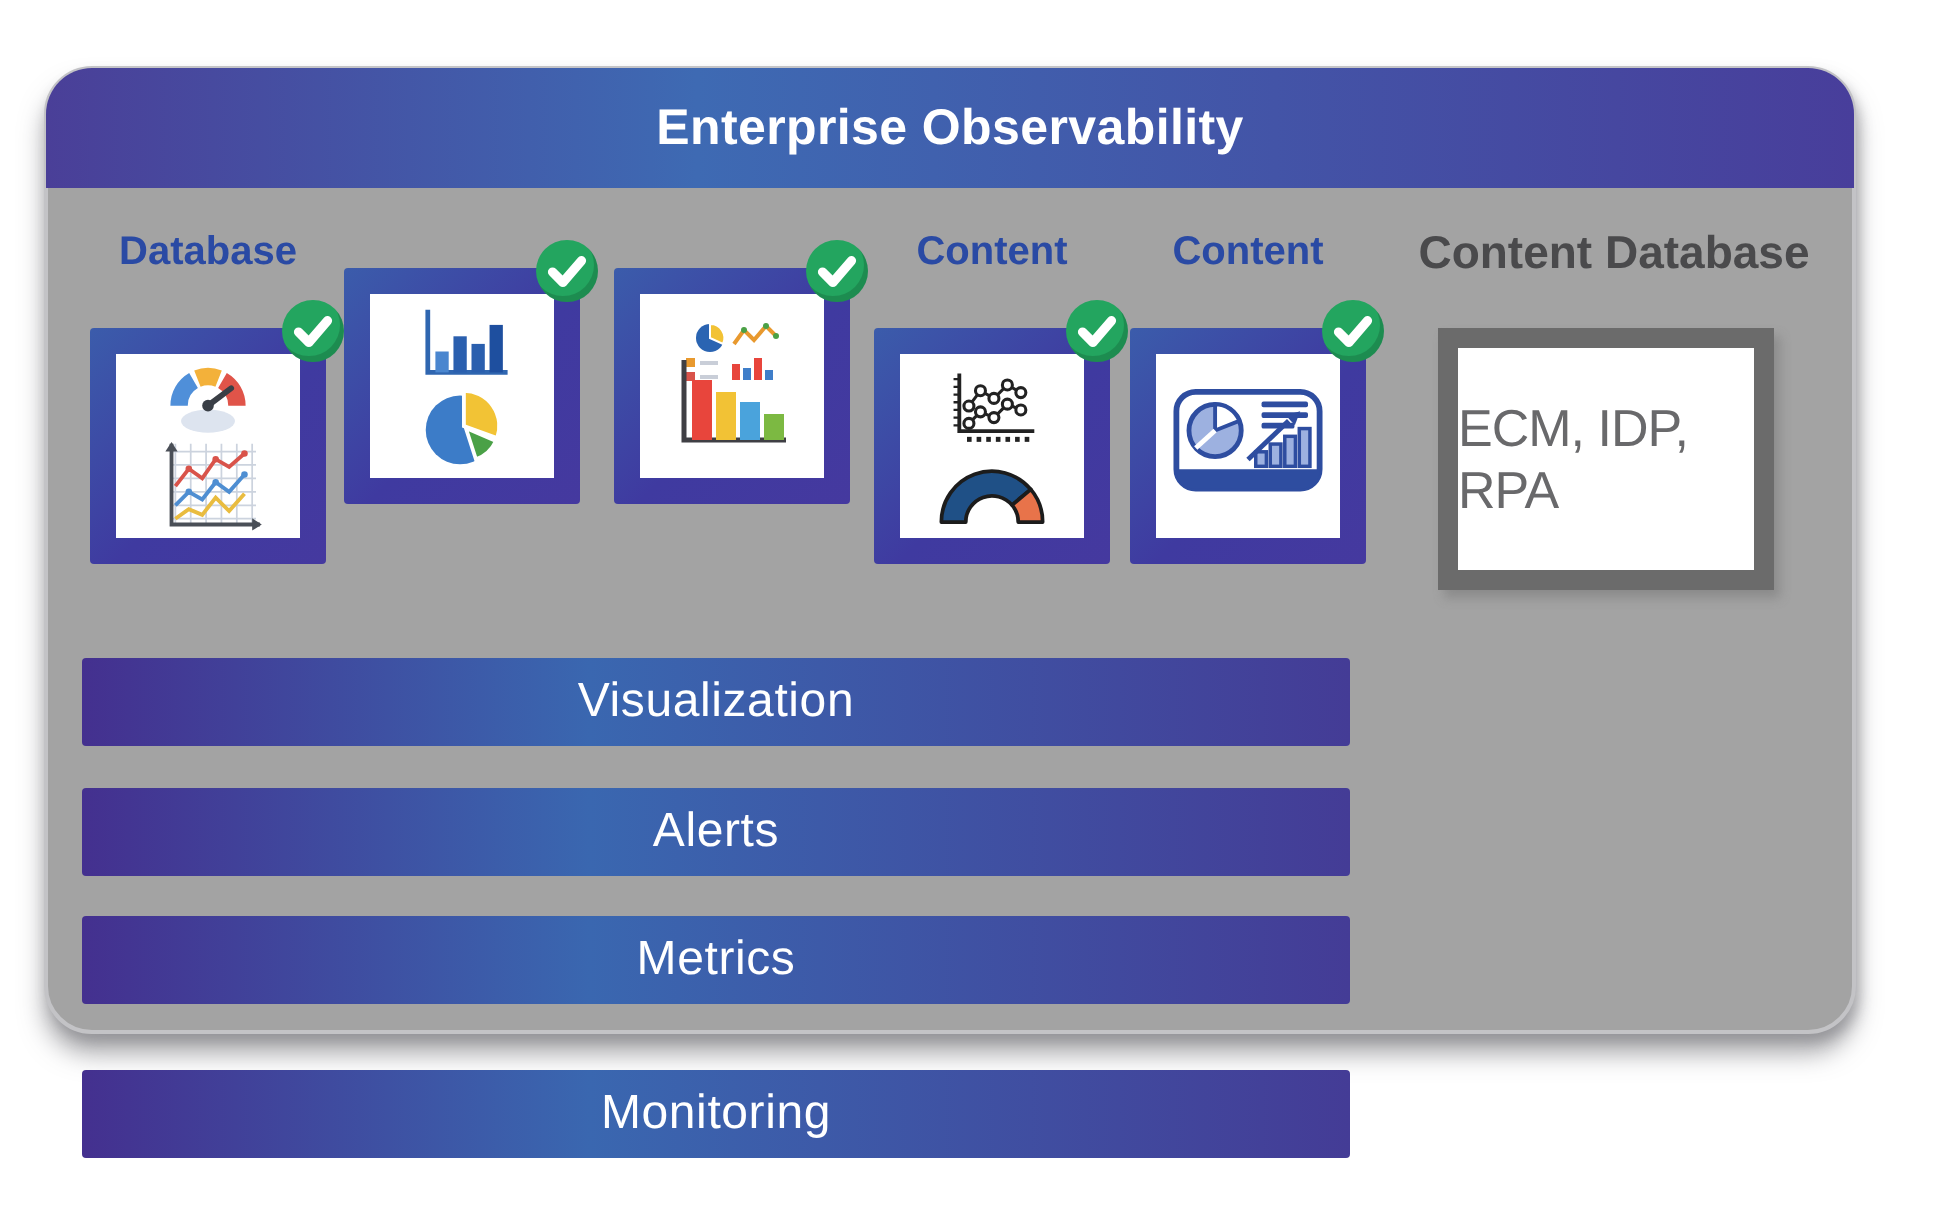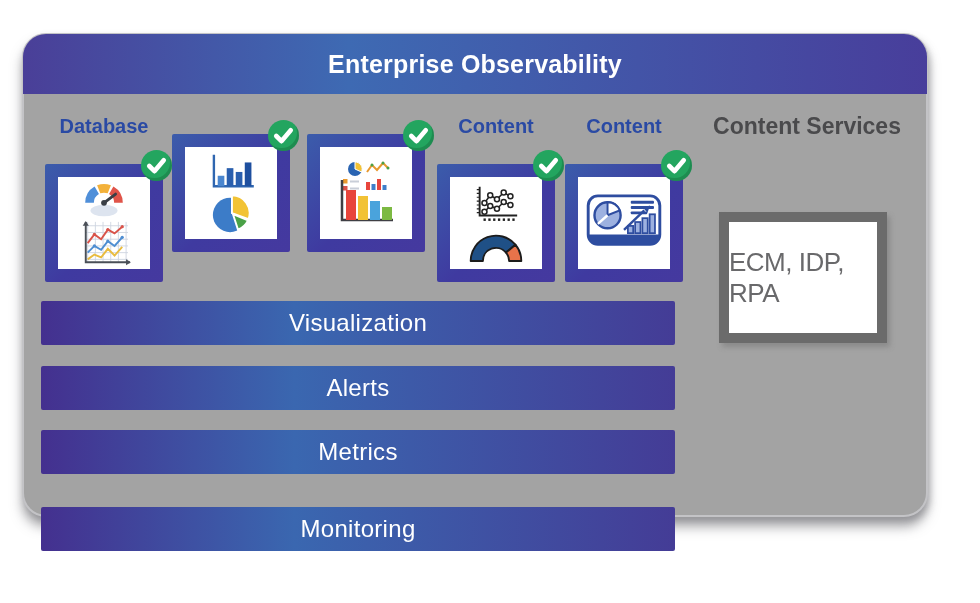--- a/index.html
+++ b/index.html
@@ -29,26 +29,26 @@
                flex-direction:column; align-items:center; justify-content:center; gap:3px; }
 
   .badge { position:absolute; top:-14px; right:-9px; width:31px; height:31px;
            background:#23a55f; border-radius:50%; display:flex; align-items:center;
            justify-content:center; box-shadow:inset -2px -3px 0 rgba(0,0,0,.15); z-index:3; }
 
   .cs-label { position:absolute; top:76px; left:658px; width:250px; text-align:center;
               font-size:23px; font-weight:700; color:#4a4a4c; height:30px; line-height:30px; }
   .cs-box { position:absolute; left:695px; top:129px; width:168px; height:131px;
             border:10px solid #6b6b6b; background:#fff; display:flex; align-items:center;
-            justify-content:center; box-shadow:3px 4px 5px rgba(110,110,110,.45);margin-top:48px; }
+            justify-content:center; box-shadow:3px 4px 5px rgba(110,110,110,.45); }
   .cs-text { font-size:26px; color:#69696b; letter-spacing:-0.5px; }
 
   .layer-bar { position:absolute; left:17px; width:634px; height:44px;
                background:linear-gradient(90deg,#44308f 0%, #3a67b0 40%, #443c96 100%);
-               display:flex; align-items:center; justify-content:center; border-radius:2px; }
+               display:flex; align-items:center; justify-content:center; border-radius:2px;margin-top:28px; }
   .layer-bar span { color:#fff; font-size:24px; letter-spacing:.3px; }
   .bar-1{top:266px}.bar-2{top:331px}.bar-3{top:395px}.bar-4{top:472px}
 
   svg { display:block; }
 </style>
 </head>
 <body>
 
 <div class="stage">
   <div class="card">
@@ -226,21 +226,21 @@
               <rect x="59" y="26" width="5.5" height="15.5"></rect>
               <rect x="66.5" y="22" width="5.5" height="19.5"></rect>
             </g>
             <line x1="40" y1="38" x2="61" y2="18" stroke="#2e4da0" stroke-width="2.5"></line>
             <polygon points="67,13 64.2,20.3 59.5,15.1" fill="#2e4da0"></polygon>
           </svg>
         </div>
       </div>
     </div>
 
-    <span class="cs-label">Content Services</span>
+    <span class="cs-label">Content Database</span>
     <div class="cs-box">
       <span class="cs-text">ECM, IDP, RPA</span>
     </div>
 
     <div class="layer-bar bar-1">
       <span>Visualization</span>
     </div>
     <div class="layer-bar bar-2">
       <span>Alerts</span>
     </div>

